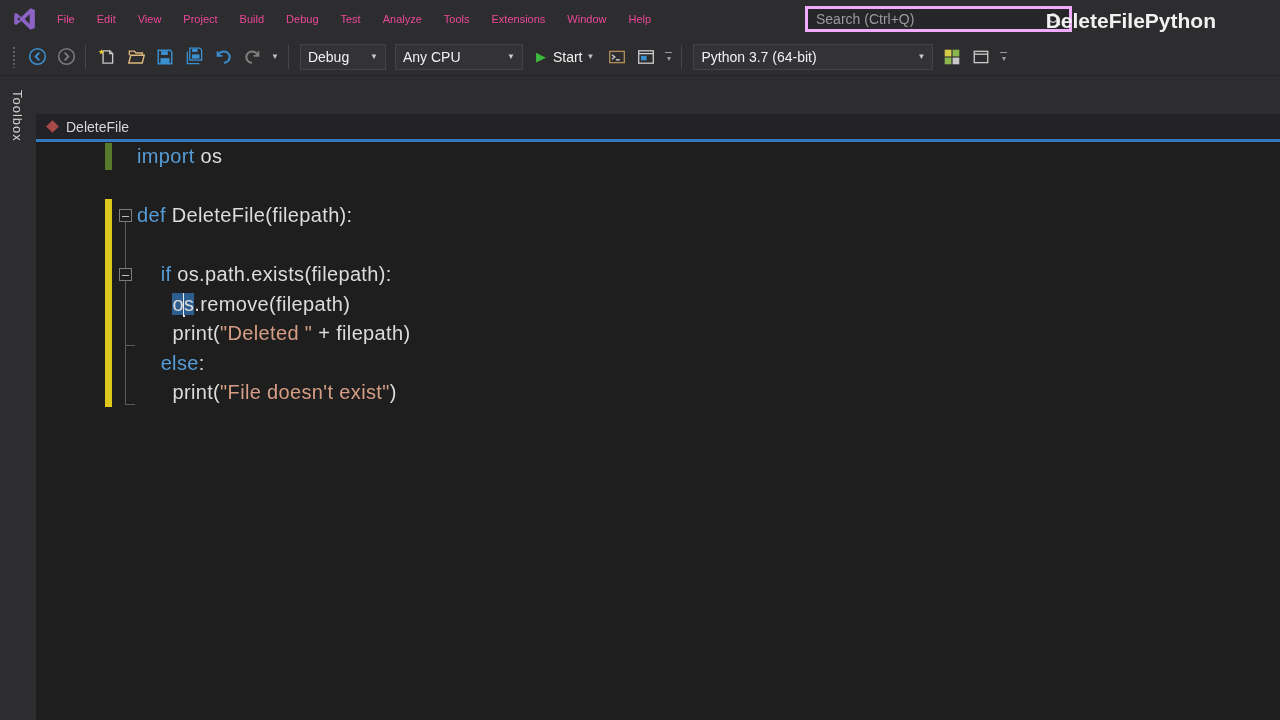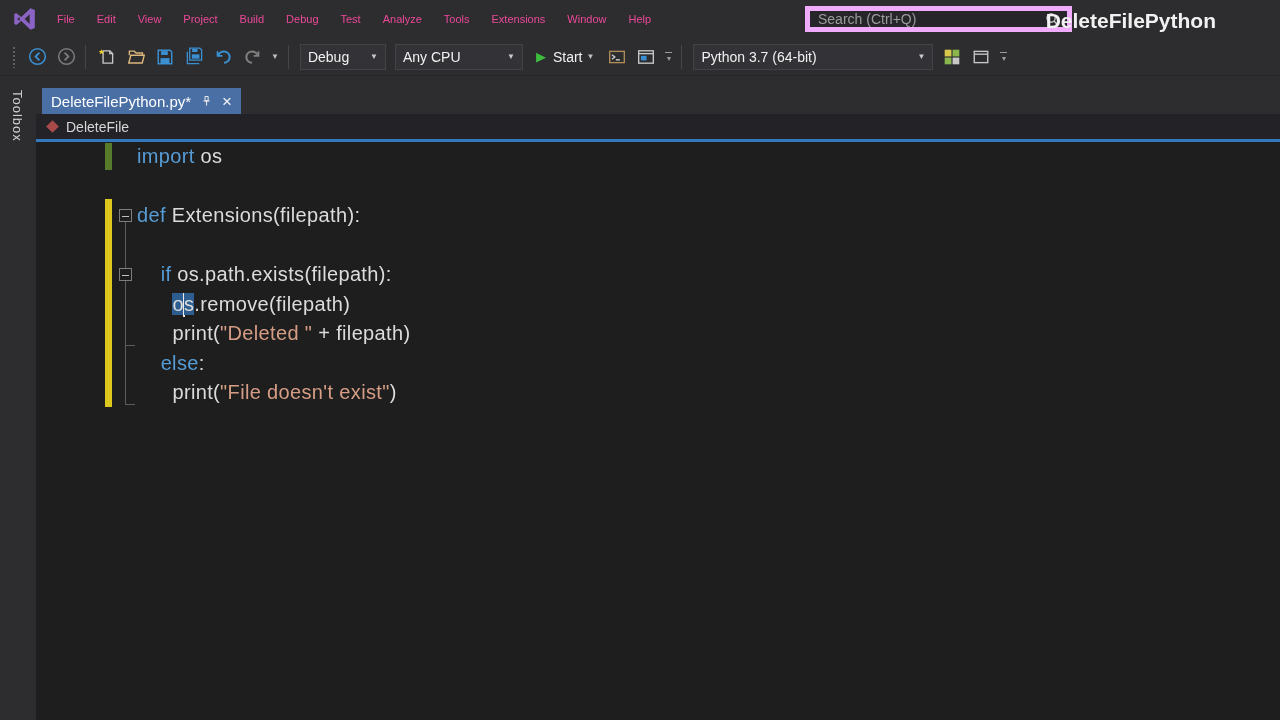--- a/index.html
+++ b/index.html
@@ -10,21 +10,21 @@
   *{box-sizing:border-box;margin:0;padding:0}
   html,body{width:1280px;height:720px;overflow:hidden;background:#000}
   body{font-family:"Liberation Sans","DejaVu Sans",sans-serif}
   .window{position:relative;width:1280px;height:720px;background:var(--chrome);color:#f1f1f1;overflow:hidden}
 
   
   .menubar{position:absolute;left:0;top:0;width:1280px;height:38px;background:var(--chrome);display:flex;align-items:center;padding-left:10px}
   .vslogo{width:28px;height:28px;display:flex;align-items:center;justify-content:center;margin-right:8px}
   .menu-items{display:flex;align-items:center;height:100%}
   .menu-item{padding:16px 11px;font-size:11px;color:#ec4899;height:100%;display:flex;align-items:center;cursor:default}
-  .searchbox{position:absolute;left:805px;top:6px;width:267px;height:26px;background:#26262a;border:5px solid #f0abfc;display:flex;align-items:center}
+  .searchbox{position:absolute;left:805px;top:6px;width:267px;height:26px;background:#26262a;border:3px solid #f0abfc;display:flex;align-items:center}
   .search-input{flex:1;height:100%;background:transparent;border:none;outline:none;color:#cccccc;font-size:14px;padding:0 8px;font-family:"Liberation Sans","DejaVu Sans",sans-serif}
   .search-input::placeholder{color:#9b9b9b}
   .search-mag{width:20px;height:20px;margin-right:5px;display:flex;align-items:center;justify-content:center}
   .soltitle{position:absolute;right:64px;top:9px;font-size:21px;font-weight:bold;color:#f1f1f1}
 
   
   .toolbar{position:absolute;left:0;top:38px;width:1280px;height:38px;background:var(--chrome);display:flex;align-items:center;padding-left:12px;border-bottom:1px solid #26262a}
   .toolbar > *{margin-right:9px;flex:none}
   .grip{width:4px;height:22px;background-image:radial-gradient(#5f5f64 1px,transparent 1.1px);background-size:4px 4px;margin-right:11px}
   .tbicon{width:20px;height:20px;display:flex;align-items:center;justify-content:center}
@@ -222,52 +222,39 @@
           <line x1="2" y1="5.5" x2="14" y2="5.5" stroke="#c8c8c8" stroke-width="1.2"></line>
         </svg>
     </span>
     <span class="ovf">▼</span>
   </div>
 
   <div class="leftrail">
     <div class="toolbox-tab">Toolbox</div>
   </div>
 
-  <div class="tabstrip">
-    <div class="tab">
-      <span>DeleteFilePython.py*</span>
-      <span class="pin">
-        <svg width="13" height="13" viewBox="0 0 16 16">
-            <path d="M6.2 1.8h3.8v5.4H6.2z" fill="none" stroke="#f1f1f1" stroke-width="1.2"></path>
-            <line x1="4.3" y1="7.4" x2="11.9" y2="7.4" stroke="#f1f1f1" stroke-width="1.2"></line>
-            <line x1="8.1" y1="7.4" x2="8.1" y2="13" stroke="#f1f1f1" stroke-width="1.2"></line>
-          </svg>
-      </span>
-      <span class="close">×</span>
-    </div>
-  </div>
 
   <div class="navbar">
     <span class="member-icon"></span>
     <span class="member">DeleteFile</span>
   </div>
   <div class="bluesep"></div>
 
   <div class="editor">
     <div class="chg green"></div>
     <div class="chg yellow"></div>
     <div class="outline-guide"></div>
     <div class="outline-tick tick-if"></div>
     <div class="outline-tick tick-def"></div>
     <div class="collapse-box box-def"></div>
     <div class="collapse-box box-if"></div>
     <div class="code-lines">
         <div class="code-line"><span class="tok kw">import</span><span class="tok plain"> os</span></div>
         <div class="code-line"></div>
-        <div class="code-line"><span class="tok kw">def</span><span class="tok plain"> Extensions(filepath):</span></div>
+        <div class="code-line"><span class="tok kw">def</span><span class="tok plain"> DeleteFile(filepath):</span></div>
         <div class="code-line"></div>
         <div class="code-line"><span class="tok plain">    </span><span class="tok kw">if</span><span class="tok plain"> os.path.exists(filepath):</span></div>
         <div class="code-line"><span class="tok plain">      </span><span class="tok sel">o</span><span class="caret"></span><span class="tok sel">s</span><span class="tok plain">.remove(filepath)</span></div>
         <div class="code-line"><span class="tok plain">      print(</span><span class="tok str">"Deleted "</span><span class="tok plain"> + filepath)</span></div>
         <div class="code-line"><span class="tok plain">    </span><span class="tok kw">else</span><span class="tok plain">:</span></div>
         <div class="code-line"><span class="tok plain">      print(</span><span class="tok str">"File doesn't exist"</span><span class="tok plain">)</span></div>
       </div>
   </div>
 
 </div>

